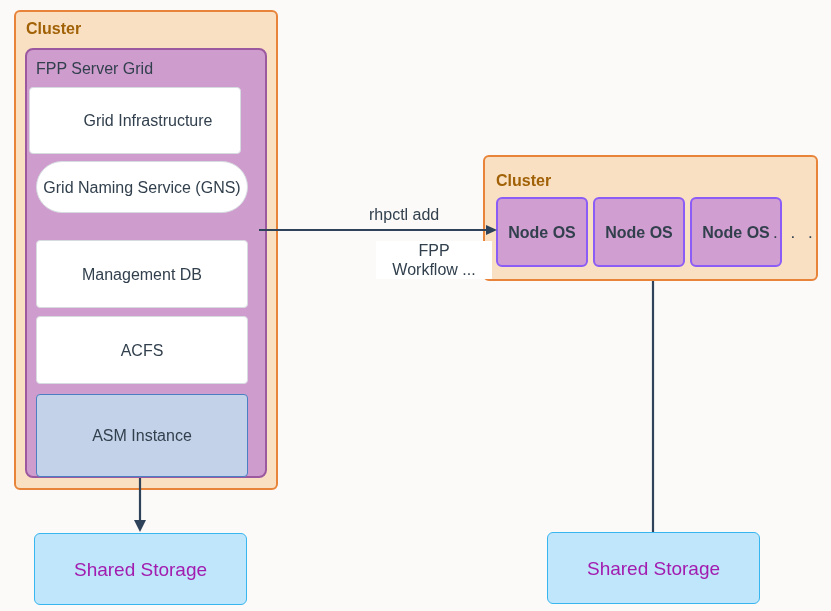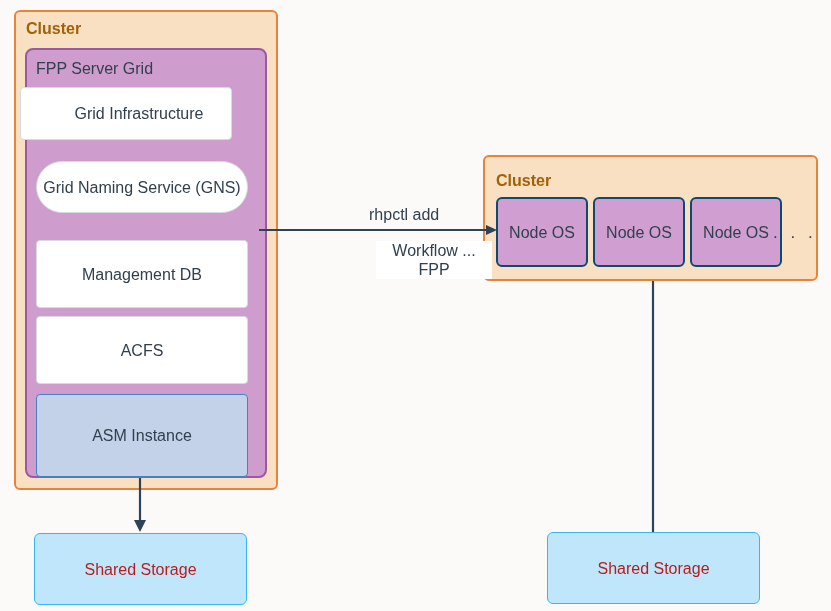--- a/index.html
+++ b/index.html
@@ -76,49 +76,50 @@
     align-items: center;
     justify-content: center;
     text-align: center;
     font-size: 16px;
     line-height: 19px;
     color: #32404e;
   }
   
   .nodeos-box {
     background: #d09ed0;
-    border: 2px solid #0c4a6e;
+    border: 2px solid #8b5cf6;
     border-radius: 6px;
     display: flex;
     align-items: center;
     justify-content: center;
     text-align: center;
     font-size: 16px;
     line-height: 19px;
     color: #32404e;
+    font-weight: bold;
   }
   .ellipsis {
     position: absolute;
     font-size: 17px;
     letter-spacing: 4px;
     color: #32404e;
     white-space: nowrap;
   }
   
   .storage-box {
     background: #bfe6fa;
     border: 1px solid #38b6f0;
     border-radius: 6px;
     display: flex;
     align-items: center;
     justify-content: center;
     text-align: center;
-    font-size: 16px;
-    line-height: 19px;
-    color: #b91c1c;
+    font-size: 19px;
+    line-height: 19px;
+    color: #a21caf;
   }
   
   #connectors {
     position: absolute;
     left: 0; top: 0;
     width: 831px;
     height: 611px;
     pointer-events: none;
   }
   .edge-line {
@@ -150,21 +151,21 @@
 <div id="stage">
 
   <div class="node cluster-box" style="left:14px; top:10px; width:264px; height:480px;"></div>
 
   <div class="cluster-label" style="left:26px; top:20px;">Cluster</div>
 
   <div class="node fpp-box" style="left:25px; top:48px; width:242px; height:430px;"></div>
 
   <div class="fpp-label" style="left:36px; top:60px;">FPP Server Grid</div>
 
-  <div class="node comp-box" style="left:20px; top:87px; width:212px; height:53px;padding-left:30px;">Grid Infrastructure</div>
+  <div class="node comp-box" style="left:29px; top:87px; width:212px; height:67px;padding-left:30px;">Grid Infrastructure</div>
 
   <div class="node comp-box" style="left:36px; top:161px; width:212px; height:52px;border-radius:27px;">Grid Naming Service (GNS)</div>
 
   <div class="node comp-box" style="left:36px; top:316px; width:212px; height:68px;">ACFS</div>
 
   <div class="node comp-box" style="left:36px; top:240px; width:212px; height:68px;">Management DB</div>
 
   <div class="node asm-box" style="left:36px; top:394px; width:212px; height:83px;">ASM Instance</div>
 
   <div class="node cluster-box" style="left:483px; top:155px; width:335px; height:126px;"></div>
@@ -196,17 +197,17 @@
 
     <line class="edge-line" x1="140" y1="478" x2="140" y2="522"></line>
     <polygon class="edge-head" points="140,532 134,520 146,520"></polygon>
 
     <line class="edge-line" x1="653" y1="281" x2="653" y2="532"></line>
   </svg>
 
   <div class="edge-label" style="left:325px; top:205px;">rhpctl add</div>
 
   <div class="edge-label boxed" style="left:332px; top:241px; width:112px;">
+    <div>FPP</div>
     <div>Workflow ...</div>
-    <div>FPP</div>
   </div>
 
 </div>
 
 </body></html>

